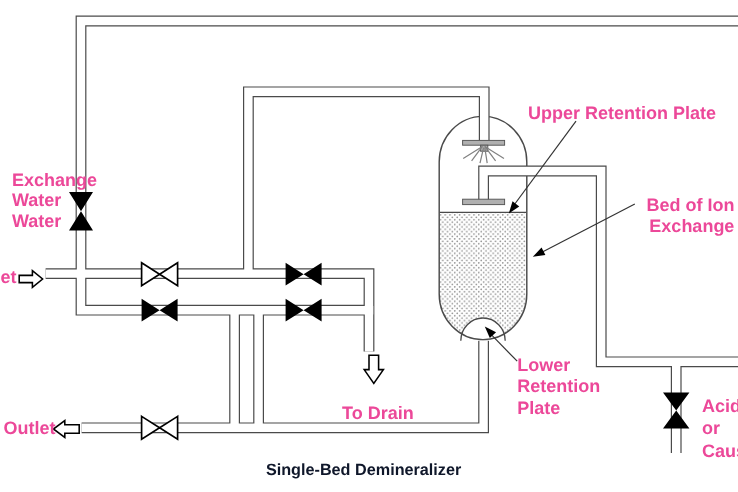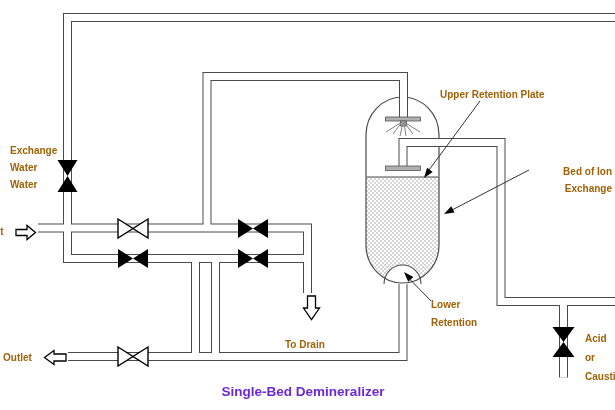--- a/index.html
+++ b/index.html
@@ -1,23 +1,23 @@
 <!DOCTYPE html>
 <html><head>
 <meta charset="utf-8">
 <style>
   html,body{margin:0;padding:0;background:#ffffff;}
   body{width:615px;height:410px;overflow:hidden;position:relative;
        font-family:"Liberation Sans", sans-serif;}
   #canvas{position:absolute;left:0;top:0;width:615px;height:410px;}
   svg{position:absolute;left:0;top:0;}
-  .lbl{position:absolute;font-weight:bold;font-size:10px;line-height:17px;
-       color:#a16207;white-space:nowrap;}
+  .lbl{position:absolute;font-weight:bold;font-size:15px;line-height:17px;
+       color:#ec4899;white-space:nowrap;}
   .lbl.center{text-align:right;}
-  .title{position:absolute;font-weight:bold;font-size:13.5px;color:#6d28d9;
+  .title{position:absolute;font-weight:bold;font-size:13.5px;color:#0f172a;
          text-align:center;white-space:nowrap;}
 </style>
 </head>
 <body>
 
 <div id="canvas">
 
 <svg width="615" height="410" viewBox="0 0 615 410">
   <defs>
     <pattern id="stipple" width="4" height="4" patternUnits="userSpaceOnUse">
@@ -111,20 +111,21 @@
 <div class="lbl" style="left:440px;top:86px;">Upper Retention Plate</div>
 
 <div class="lbl center" style="left:526px;top:164px;width:86px;line-height:16.5px;">
   <div>Bed of Ion</div>
   <div>Exchange</div>
 </div>
 
 <div class="lbl" style="left:431px;top:296px;line-height:18px;">
   <div>Lower</div>
   <div>Retention</div>
+  <div>Plate</div>
 </div>
 
 <div class="lbl" style="left:285px;top:336px;">To Drain</div>
 
 <div class="lbl" style="left:-17px;top:223px;">Inlet</div>
 
 <div class="lbl" style="left:3px;top:349px;">Outlet</div>
 
 <div class="lbl" style="left:585px;top:329px;line-height:19px;">
   <div>Acid</div>

